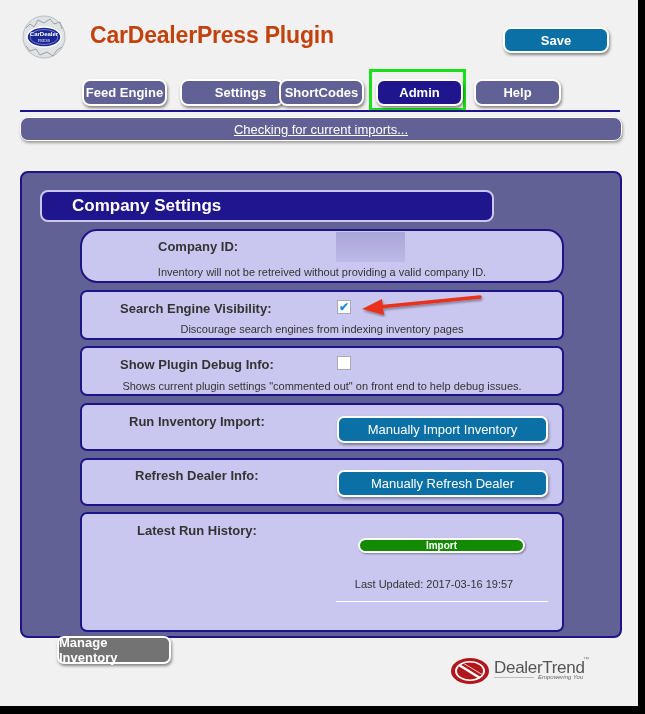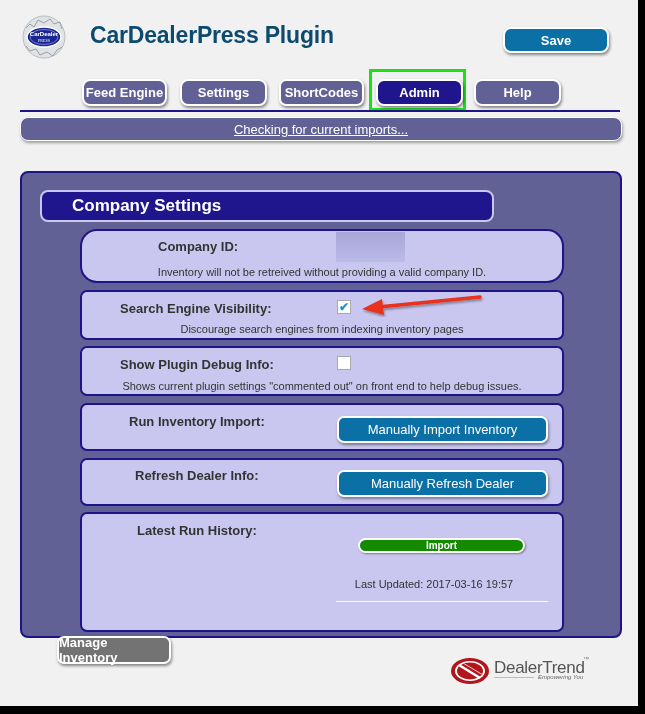--- a/index.html
+++ b/index.html
@@ -1,20 +1,20 @@
 <!DOCTYPE html>
 <html><head>
 <meta charset="utf-8">
 <style>
   html, body { margin:0; padding:0; }
   body { width:645px; height:714px; background:#000; position:relative; overflow:hidden; font-family:"Liberation Sans", sans-serif; }
   .page { position:absolute; left:0; top:0; width:638px; height:706px; background:#f1f1f1; }
   .abs { position:absolute; }
   .logo { left:20px; top:14px; width:48px; height:46px; }
-  .app-title { left:90px; top:22px; font-size:23px; font-weight:bold; color:#0c4a6e; letter-spacing:-0.2px; }
+  .app-title { left:90px; top:22px; font-size:23px; font-weight:bold; color:#c2410c; letter-spacing:-0.2px; }
   .save-btn { left:503px; top:27px; width:102px; height:22px; background:#0b70a6; color:#fff; font-weight:bold; font-size:13px; border-radius:8px; border:2px solid #fff; box-shadow:1px 2px 3px rgba(0,0,0,0.45); display:flex; align-items:center; justify-content:center; box-sizing:content-box; }
   .tab { top:79px; height:23px; background:#626195; color:#fff; font-weight:bold; font-size:13px; border-radius:8px; border:2px solid #fff; box-shadow:1px 2px 3px rgba(0,0,0,0.45); display:flex; align-items:center; justify-content:center; }
   .tab.active { background:#1f158d; }
   .admin-highlight { left:369px; top:69px; width:97px; height:42px; border:3px solid #19e019; box-sizing:border-box; }
   .tab-line { left:20px; top:110px; width:600px; height:2px; background:#1e1488; }
   .status-bar { left:20px; top:117px; width:600px; height:22px; background:#626195; border-radius:8px; border:1px solid #fff; box-shadow:1px 2px 3px rgba(0,0,0,0.35); color:#fff; font-size:13px; display:flex; align-items:center; justify-content:center;text-decoration:underline; }
   .main-panel { left:20px; top:171px; width:602px; height:467px; background:#626195; border:2px solid #1e1488; border-radius:8px; box-sizing:border-box; }
   .section-title { left:40px; top:190px; width:454px; height:32px; background:#1f158d; border:2px solid #c9c7ef; border-radius:8px; box-sizing:border-box; color:#fff; font-weight:bold; font-size:17px; padding-left:30px; display:flex; align-items:center; }
   .row { left:80px; width:484px; background:#c9c7ef; border:2px solid #1e1488; border-radius:7px; box-sizing:border-box; }
   .row-label { font-weight:bold; font-size:13px; color:#333; }
@@ -41,22 +41,22 @@
       <text x="24" y="28" font-size="4" fill="#fff" text-anchor="middle" font-family="Liberation Serif, serif">PRESS</text>
     </svg>
   </div>
 
   <div class="abs app-title">CarDealerPress Plugin</div>
 
   <div class="abs save-btn">Save</div>
 
   <div class="abs admin-highlight"></div>
   <div class="abs tab" style="left:82px;width:81px;">Feed Engine</div>
-  <div class="abs tab" style="left:180px;width:83px;">Settings</div>
-  <div class="abs tab" style="left:279px;width:81px;border-radius:7px;">ShortCodes</div>
+  <div class="abs tab" style="left:180px;width:83px;padding-left:17px;">Settings</div>
+  <div class="abs tab" style="left:279px;width:81px;">ShortCodes</div>
   <div class="abs tab active" style="left:376px;width:83px;">Admin</div>
   <div class="abs tab" style="left:474px;width:83px;">Help</div>
 
   <div class="abs tab-line"></div>
 
   <div class="abs status-bar">Checking for current imports...</div>
 
   <div class="abs main-panel"></div>
 
   <div class="abs section-title">Company Settings</div>

